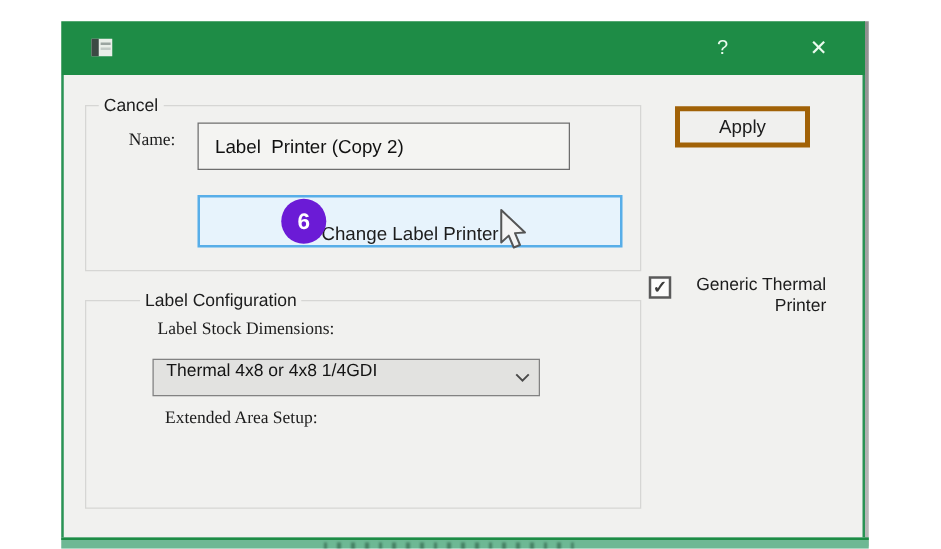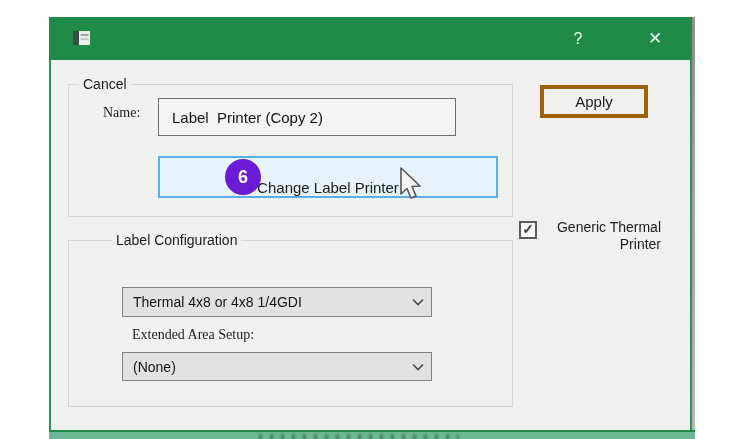--- a/index.html
+++ b/index.html
@@ -65,21 +65,21 @@
   .checkbox { position:absolute; left:519px; top:221px; width:18px; height:18px;
               background:#fbfbfb; border:2px solid #5a5a5a; display:flex;
               align-items:center; justify-content:center; cursor:pointer; }
   .checkbox .check { font-size:14px; font-weight:bold; color:#3a3a3a; line-height:1;
                      transform:translateY(-1px); }
   .checkbox-label { position:absolute; left:543px; top:219px; width:118px;
                     font-size:14px; line-height:17px; color:#1c1c1c;text-align:right; }
 
   
   .dropdown { position:absolute; width:310px; background:#e2e2e0; border:1px solid #828282;
-              display:flex; align-items:center; cursor:pointer; }
+              display:flex; cursor:pointer; }
   .dropdown .val { flex:1; font-size:14px; color:#141414; padding-left:10px; white-space:pre; }
   .dropdown .chev { width:26px; display:flex; align-items:center; justify-content:center; }
   .dd-stock { left:122px; top:287px; height:30px; }
   .dd-extended { left:122px; top:352px; height:29px; }
 </style>
 </head>
 <body>
 
 <div class="page">
 
@@ -119,38 +119,31 @@
   <button class="std-btn apply-btn">Apply</button>
 
   <div class="checkbox">
     <span class="check">✓</span>
   </div>
   <div class="checkbox-label">Generic Thermal Printer</div>
 
   <div class="groupbox" style="left:68px; top:240px; width:445px; height:167px;"></div>
   <span class="group-label" style="left:84px; top:232px;margin-left:28px;">Label Configuration</span>
 
+  <span class="field-label" style="left:126px; top:256px;">Label Stock Dimensions:</span>
 
   <div class="dropdown dd-stock">
     <span class="val">Thermal 4x8 or 4x8 1/4GDI</span>
     <span class="chev">
       <svg width="12" height="8" viewBox="0 0 12 8">
           <polyline points="1,1.5 6,6.5 11,1.5" fill="none" stroke="#4a4a4a" stroke-width="1.6"></polyline>
         </svg>
     </span>
   </div>
 
   <span class="field-label" style="left:132px; top:327px;">Extended Area Setup:</span>
 
-  <div class="dropdown dd-extended">
-    <span class="val">(None)</span>
-    <span class="chev">
-      <svg width="12" height="8" viewBox="0 0 12 8">
-          <polyline points="1,1.5 6,6.5 11,1.5" fill="none" stroke="#4a4a4a" stroke-width="1.6"></polyline>
-        </svg>
-    </span>
-  </div>
 
   <div class="bottom-strip">
     <div class="strip-marks"></div>
   </div>
 
 </div>
 
 </body></html>

